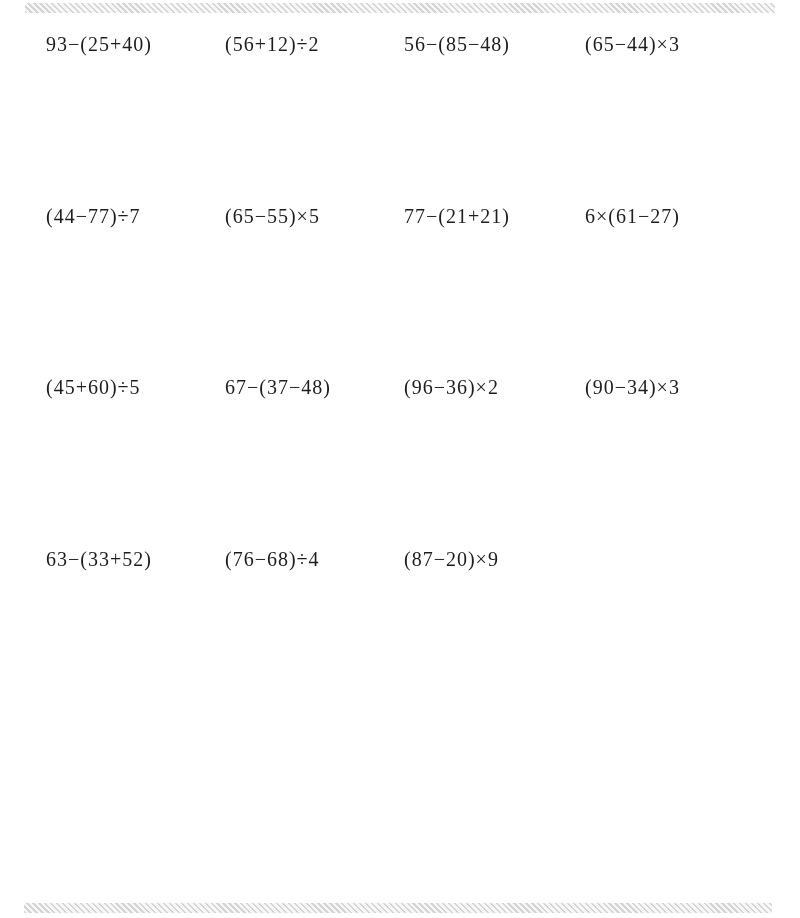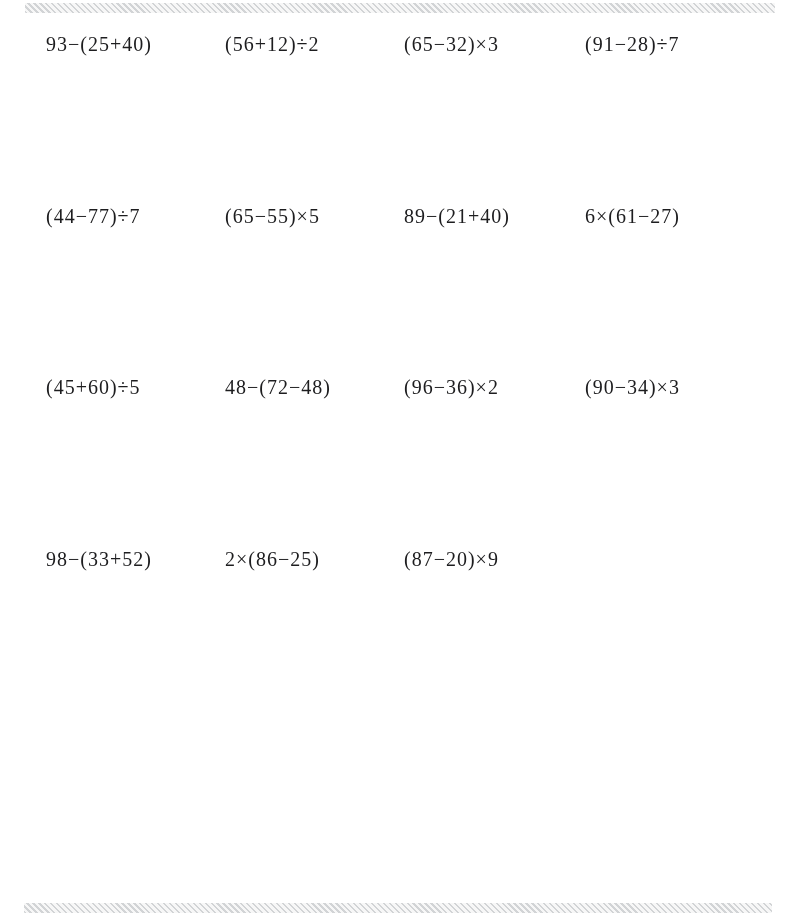--- a/index.html
+++ b/index.html
@@ -55,33 +55,33 @@
 
 <div class="page">
 
   <div class="hatch hatch-top"></div>
 
   <main class="grid">
 
     <div class="cell">93−(25+40)</div>
     <div class="cell">(56+12)÷2</div>
 
-    <div class="cell">(65−32)×3</div>
-    <div class="cell">(91−28)÷7</div>
+    <div class="cell">56−(85−48)</div>
+    <div class="cell">(65−44)×3</div>
 
     <div class="cell">(44−77)÷7</div>
     <div class="cell">(65−55)×5</div>
-    <div class="cell">89−(21+40)</div>
+    <div class="cell">77−(21+21)</div>
     <div class="cell">6×(61−27)</div>
 
     <div class="cell">(45+60)÷5</div>
-    <div class="cell">48−(72−48)</div>
+    <div class="cell">67−(37−48)</div>
     <div class="cell">(96−36)×2</div>
     <div class="cell">(90−34)×3</div>
 
-    <div class="cell">98−(33+52)</div>
-    <div class="cell">2×(86−25)</div>
+    <div class="cell">63−(33+52)</div>
+    <div class="cell">(76−68)÷4</div>
     <div class="cell">(87−20)×9</div>
   </main>
 
   <div class="hatch hatch-bottom"></div>
 
 </div>
 
 </body></html>

